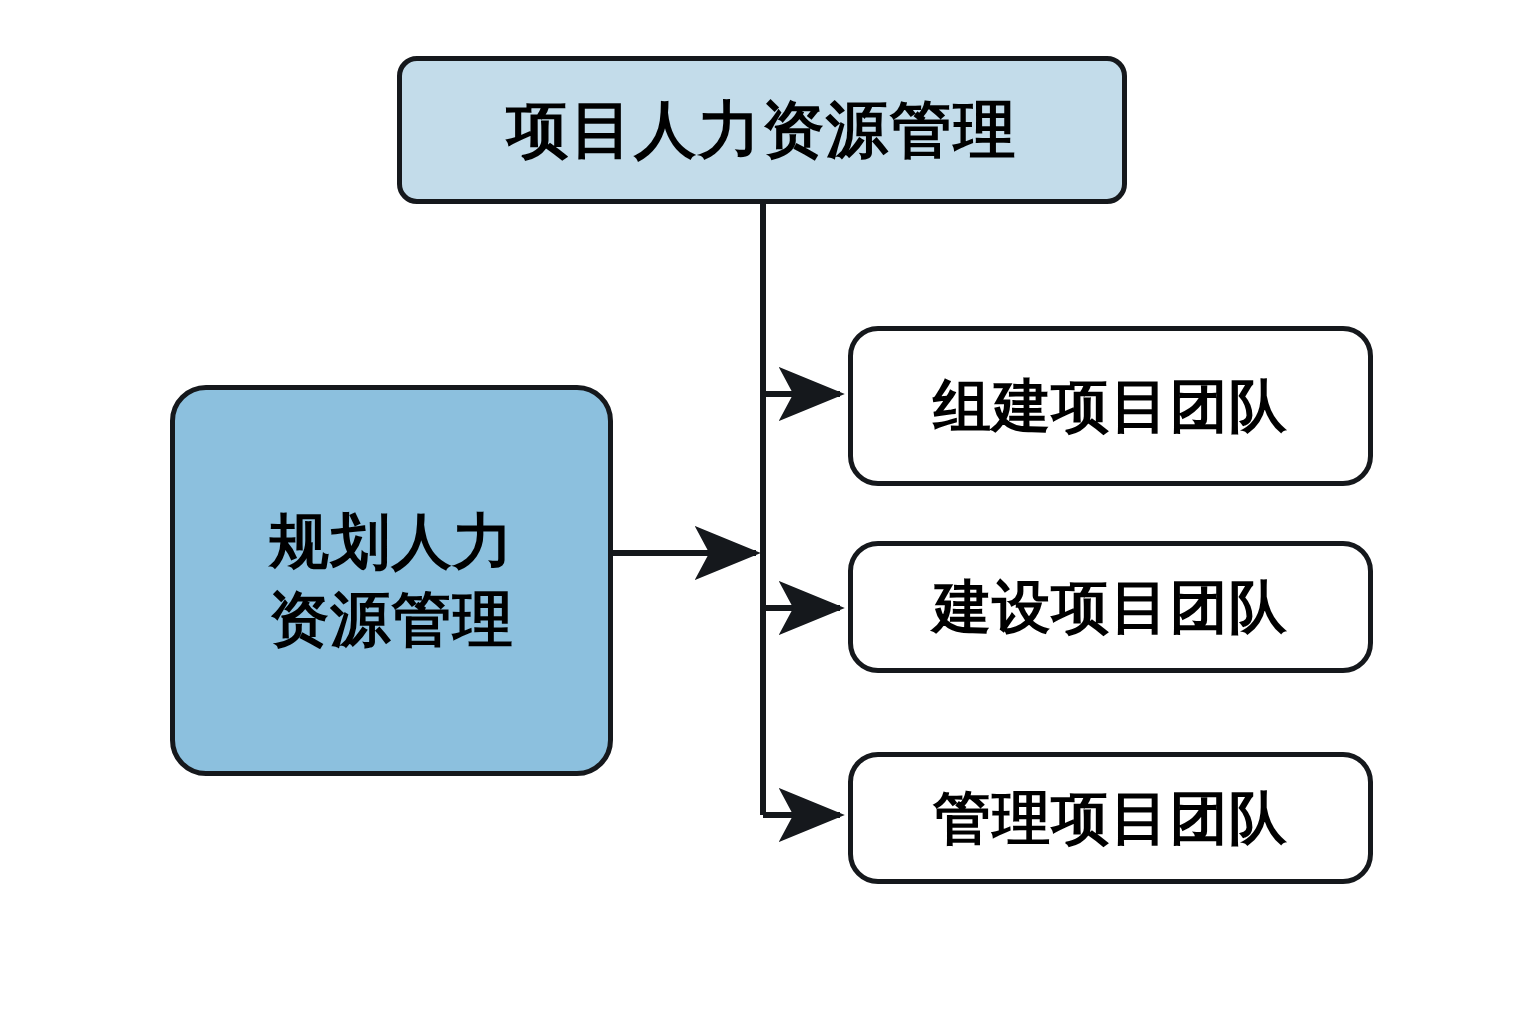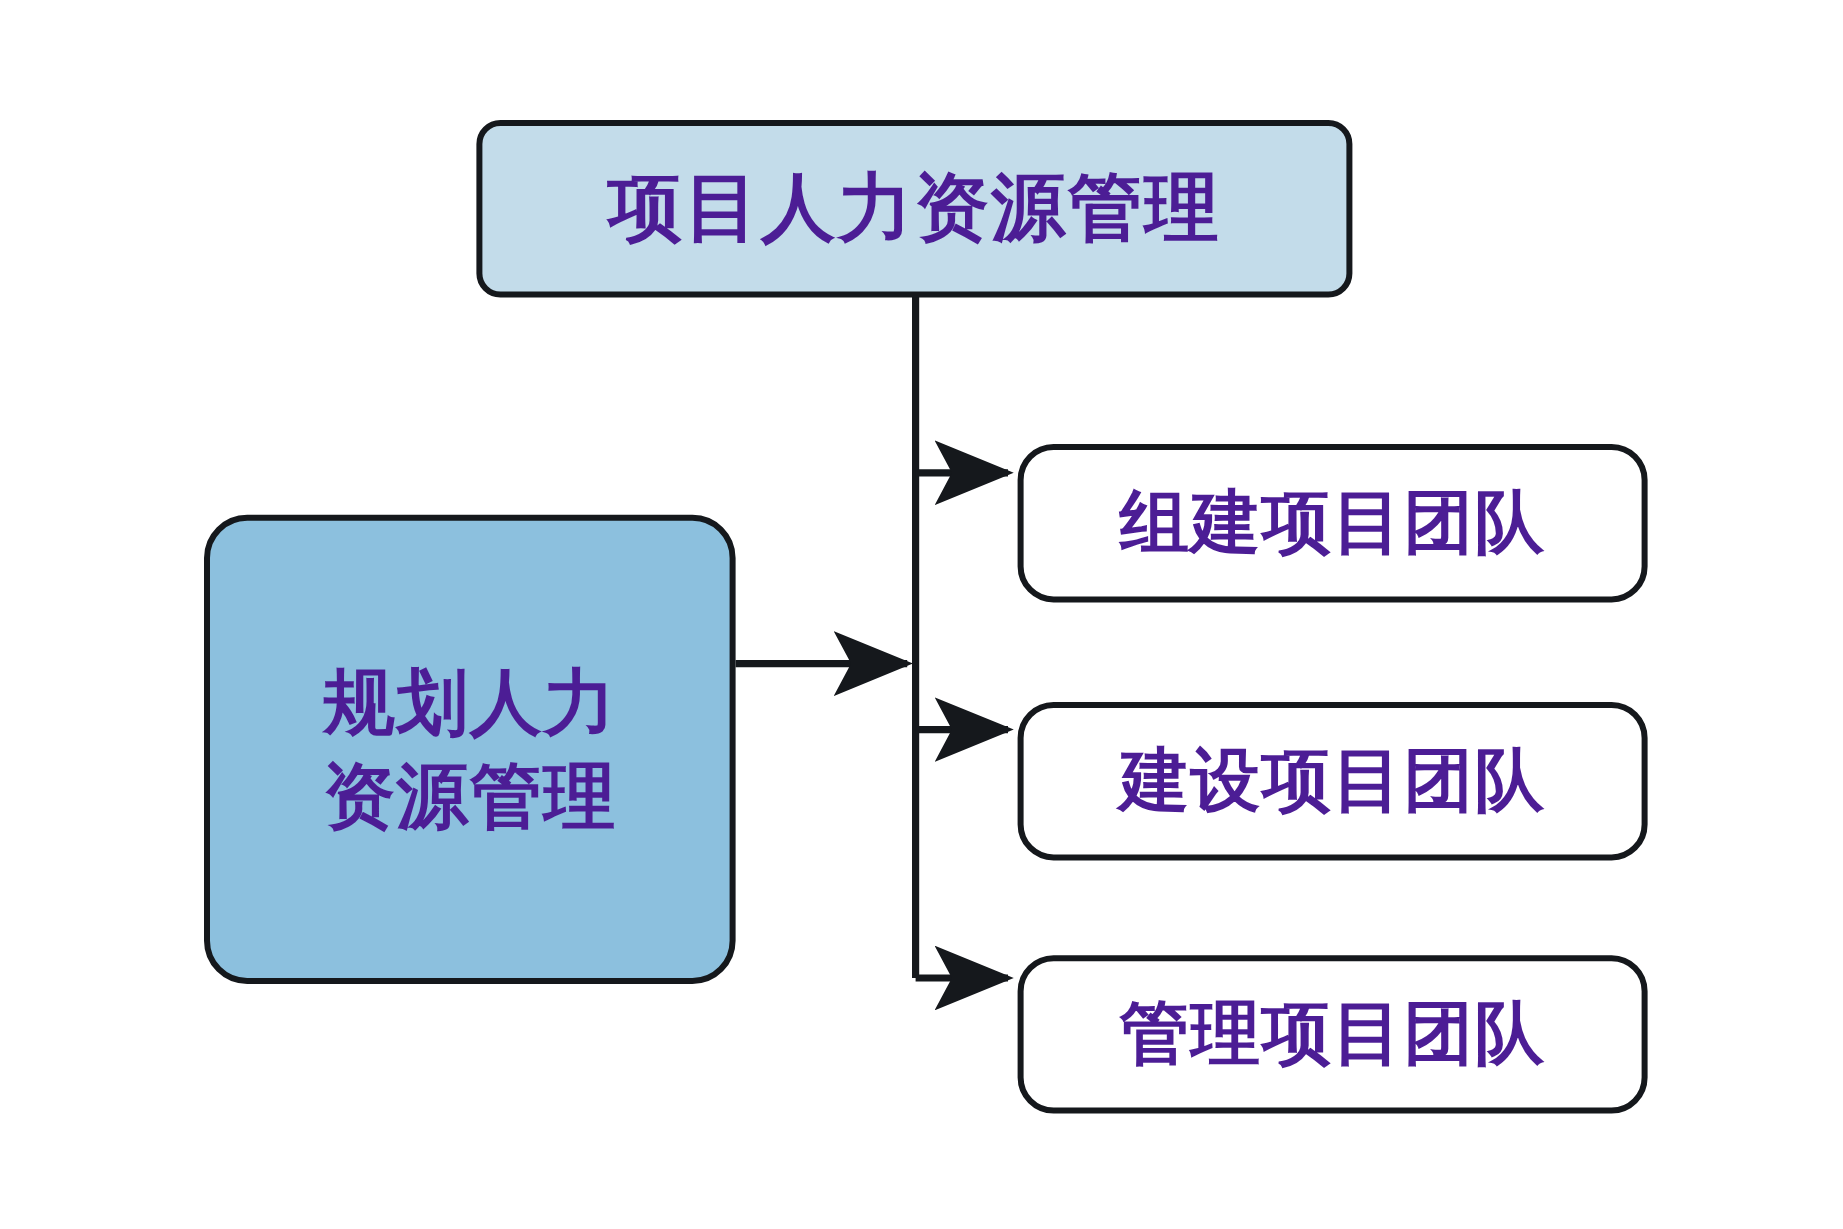--- a/index.html
+++ b/index.html
@@ -25,25 +25,24 @@
     height: 1024px;
     pointer-events: none;
   }
   .node {
     position: absolute;
     box-sizing: border-box;
     display: flex;
     align-items: center;
     justify-content: center;
     text-align: center;
-    color: #4c1d95;
+    color: #000000;
     border: 5px solid #15181c;
     background: #ffffff;
     z-index: 2;
-    margin-top: 44px;
   }
   .node .label {
     display: block;
     line-height: 1.12;
     letter-spacing: 0.02em;
     font-weight: 700;
     white-space: pre-line;
   }
 
   
@@ -77,21 +76,21 @@
   
   .node-out {
     left: 848px;
     width: 525px;
     border-radius: 30px;
     background: #ffffff;
   }
   .node-out .label {
     font-size: 58px;
   }
-  #node-out-0 { top: 326px; height: 132px; }
+  #node-out-0 { top: 326px; height: 160px; }
   #node-out-1 { top: 541px; height: 132px; }
   #node-out-2 { top: 752px; height: 132px; }
 </style>
 </head>
 <body>
 
 <div id="canvas">
 
   <svg id="wires" viewBox="0 0 1536 1024" width="1536" height="1024" xmlns="http://www.w3.org/2000/svg">
     <defs>

